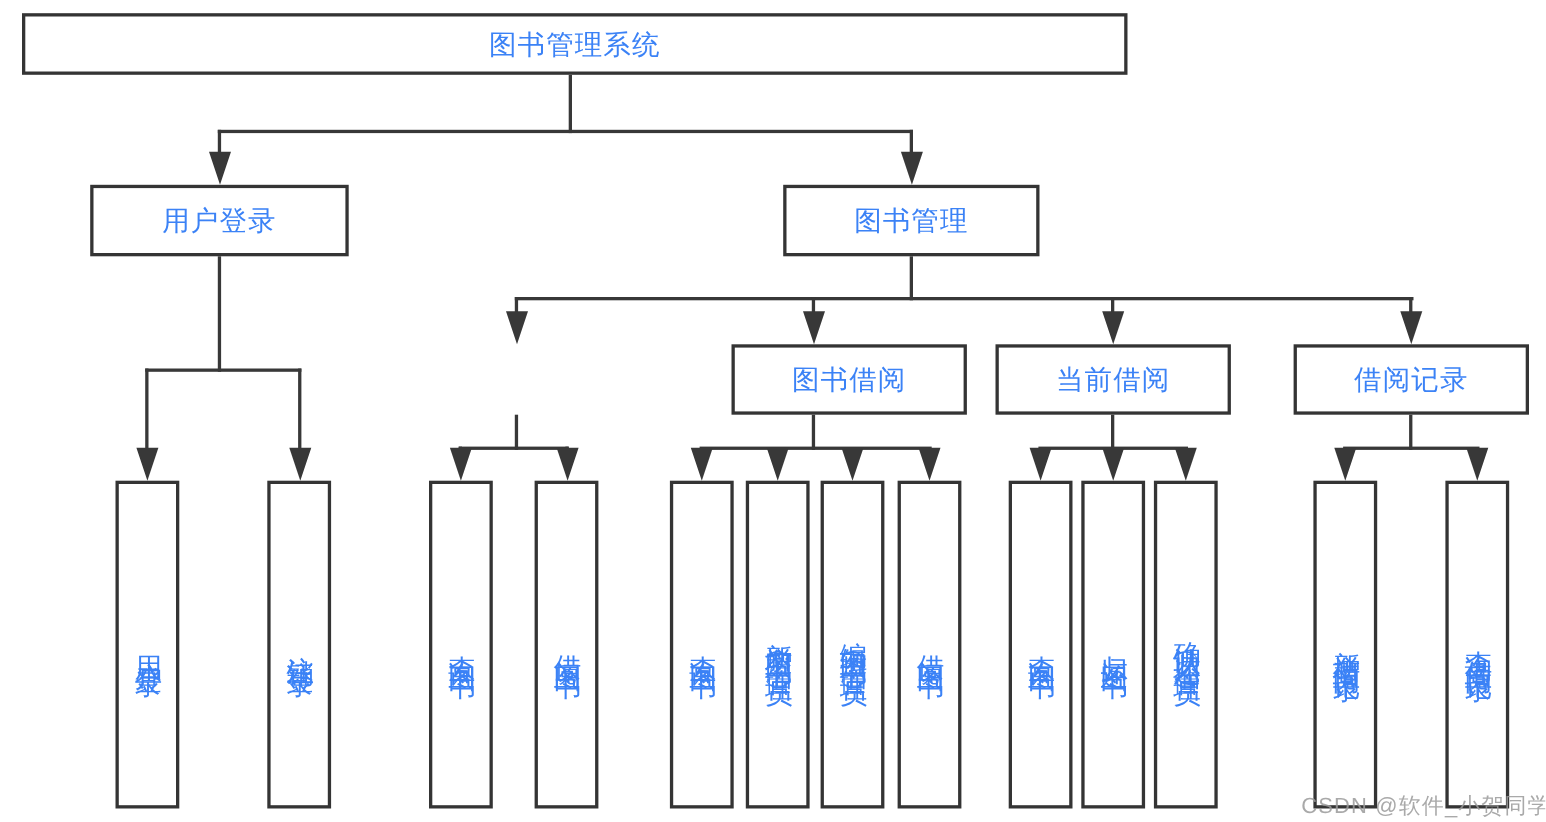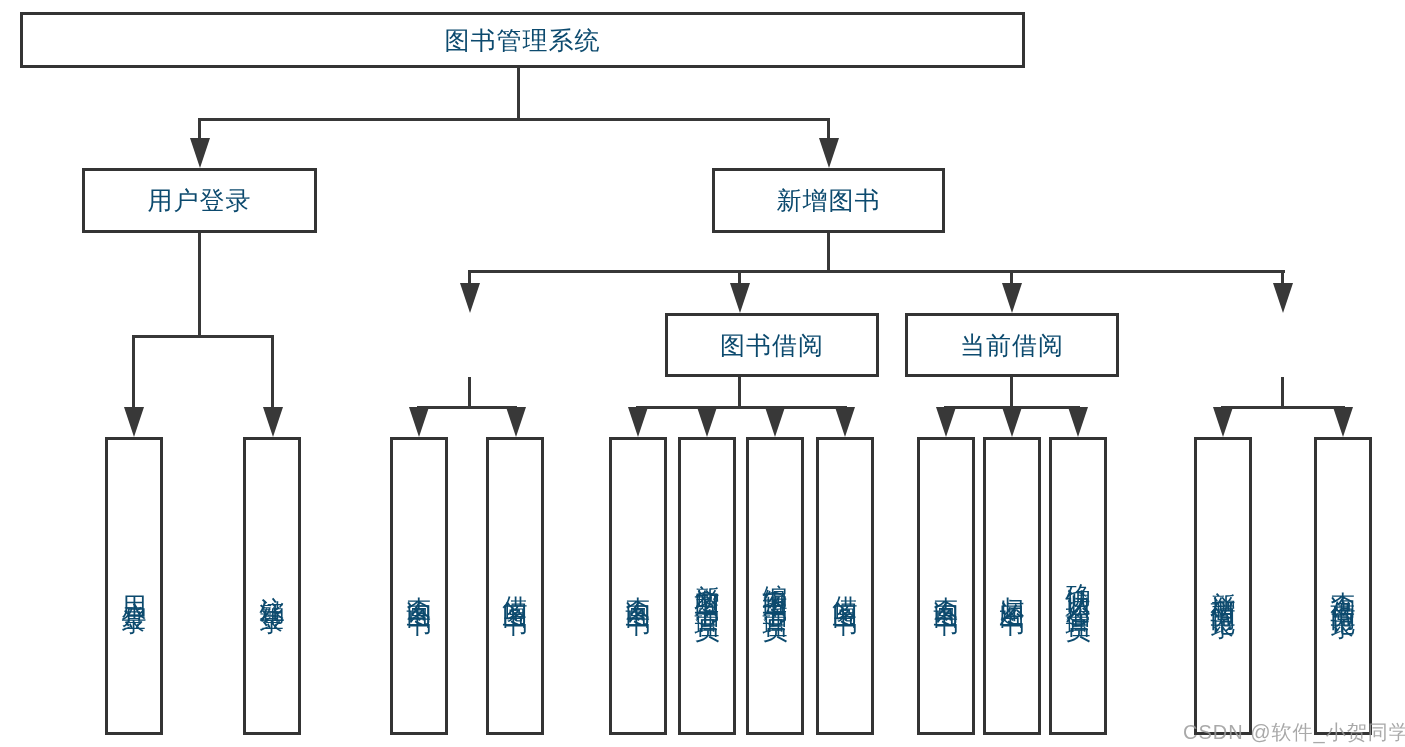--- a/index.html
+++ b/index.html
@@ -8,21 +8,21 @@
     width:1405px; height:747px;
     background:#ffffff;
     font-family:"Liberation Sans", sans-serif;
     overflow:hidden;
   }
   .box {
     position:absolute;
     box-sizing:border-box;
     background:#ffffff;
     border:3px solid #343434;
-    color:#0c4a6e;
+    color:#3b82f6;
     display:flex; align-items:center; justify-content:center;
     text-align:center;
   }
   .hbox { font-size:25px; letter-spacing:1px; }
   .vbox { font-size:25px; }
   .vbox .vtext {
     writing-mode:vertical-rl;
     text-orientation:mixed;
     letter-spacing:5px;
     line-height:1;
@@ -50,24 +50,25 @@
   }
 </style>
 </head>
 <body>
 
 <div class="canvas">
 
   <div class="box hbox" style="left:20px; top:12px; width:1005px; height:56px;">图书管理系统</div>
 
   <div class="box hbox" style="left:82px; top:168px; width:235px; height:65px;">用户登录</div>
-  <div class="box hbox" style="left:712px; top:168px; width:233px; height:65px;">新增图书</div>
+  <div class="box hbox" style="left:712px; top:168px; width:233px; height:65px;">图书管理</div>
 
   <div class="box hbox" style="left:633px; top:313px; width:214px; height:64px;margin-left:32px;">图书借阅</div>
   <div class="box hbox" style="left:905px; top:313px; width:214px; height:64px;">当前借阅</div>
+  <div class="box hbox" style="left:1176px; top:313px; width:214px; height:64px;">借阅记录</div>
 
   <div class="box vbox" style="left:105px; top:437px; width:58px; height:298px;">
     <span class="vtext">用户登录</span>
     </div>
   <div class="box vbox" style="left:243px; top:437px; width:58px; height:298px;">
     <span class="vtext">注销登录</span>
     </div>
 
   <div class="box vbox" style="left:390px; top:437px; width:58px; height:298px;">
     <span class="vtext">查询图书</span>

